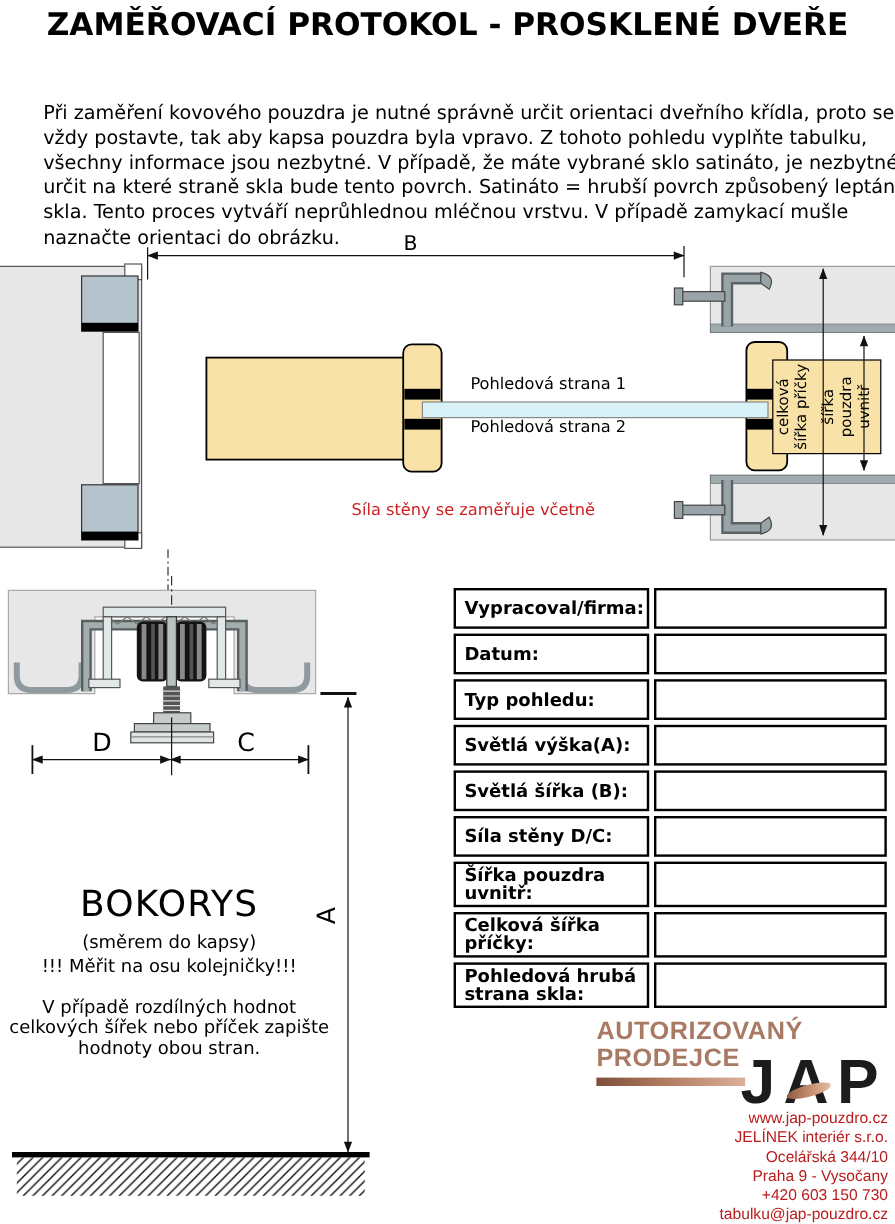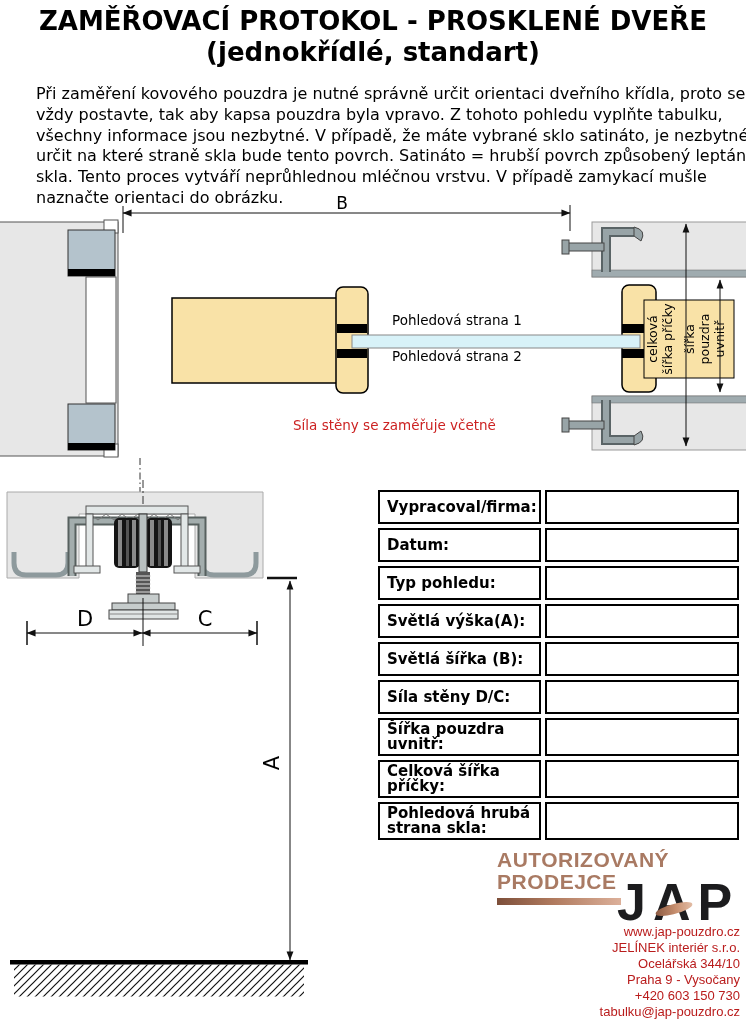--- a/index.html
+++ b/index.html
@@ -186,21 +186,20 @@
     </g>
 
     <g>
       <rect x="10" y="960" width="298" height="4.5" fill="#000"></rect>
       <rect x="14" y="964.5" width="290" height="32" fill="url(#hatch)"></rect>
     </g>
   </svg>
 
   <div class="abs" id="title">
     <div>ZAMĚŘOVACÍ PROTOKOL - PROSKLENÉ DVEŘE</div>
-    <div>(jednokřídlé, standart)</div>
   </div>
 
   <div class="abs" id="intro">Při zaměření kovového pouzdra je nutné správně určit orientaci dveřního křídla, proto se vždy postavte, tak aby kapsa pouzdra byla vpravo. Z tohoto pohledu vyplňte tabulku, všechny informace jsou nezbytné. V případě, že máte vybrané sklo satináto, je nezbytné určit na které straně skla bude tento povrch. Satináto = hrubší povrch způsobený leptáním skla. Tento proces vytváří neprůhlednou mléčnou vrstvu. V případě zamykací mušle naznačte orientaci do obrázku.</div>
 
   <div class="abs dimlabel" id="b-label">B</div>
   <div class="abs side-label" id="side1">Pohledová strana 1</div>
   <div class="abs side-label" id="side2">Pohledová strana 2</div>
 
   <div class="abs" id="red-note">
     <div>Síla stěny se zaměřuje včetně</div>
@@ -212,20 +211,30 @@
   </div>
   <div class="abs rotlabel" id="rot2">
     <div>šířka</div>
     <div>pouzdra uvnitř</div>
   </div>
 
   <div class="abs dc-label" id="d-label">D</div>
   <div class="abs dc-label" id="c-label">C</div>
   <div class="abs" id="a-label">A</div>
 
+  <div class="abs" id="bokorys-block">
+    <div id="bokorys-title">BOKORYS</div>
+    <div id="bokorys-sub">(směrem do kapsy)</div>
+    <div id="bokorys-warn">!!! Měřit na osu kolejničky!!!</div>
+    <div id="bokorys-note">
+      <div>V případě rozdílných hodnot</div>
+      <div>celkových šířek nebo příček zapište</div>
+      <div>hodnoty obou stran.</div>
+    </div>
+  </div>
 
   <table id="form-table">
     <tbody>
       <tr>
         <td class="lbl">Vypracoval/firma:</td>
         <td class="val"></td>
       </tr>
       <tr>
         <td class="lbl">Datum:</td>
         <td class="val"></td>

